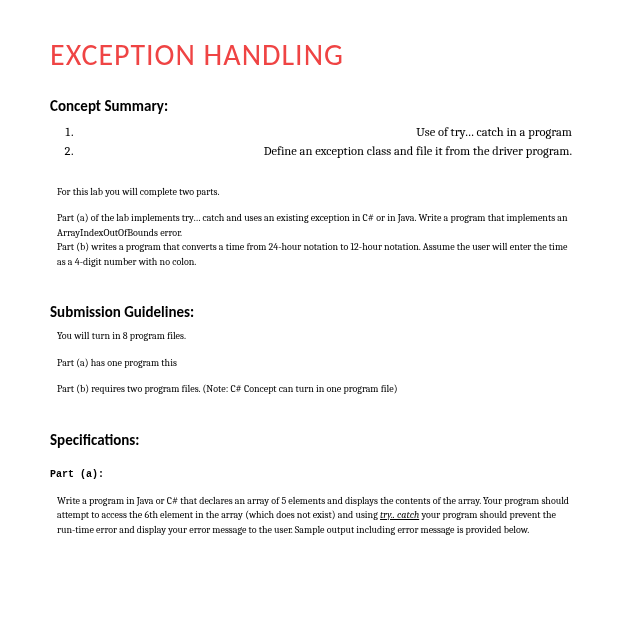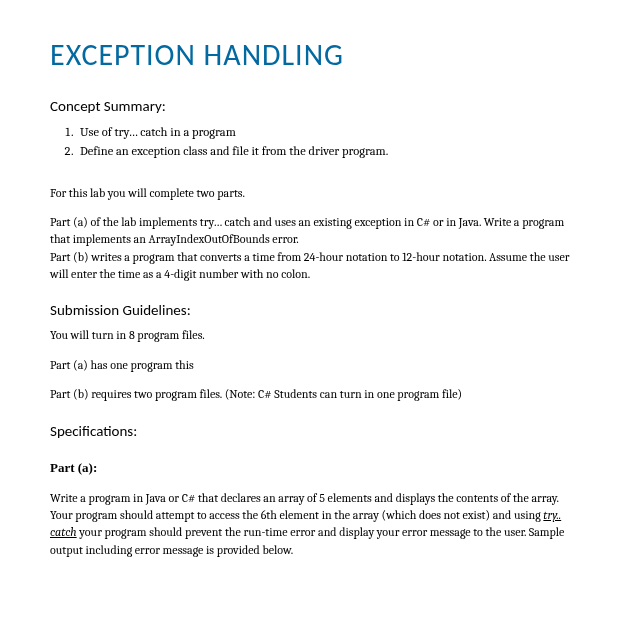--- a/index.html
+++ b/index.html
@@ -9,50 +9,52 @@
     background: #ffffff;
     font-family: Cambria, Georgia, 'Times New Roman', serif;
     color: #000000;
     padding: 36px 50px 20px 50px;
   }
   .title {
     font-family: Calibri, 'Segoe UI', Arial, sans-serif;
     font-size: 30px;
     font-weight: 400;
     letter-spacing: 1px;
-    color: #0369a1;
+    color: #ef4444;
     margin-bottom: 24px;
   }
   .h2 {
     font-family: Calibri, 'Segoe UI', Arial, sans-serif;
     font-size: 15px;
-    font-weight: 400;
+    font-weight: 700;
     margin-bottom: 8px;
     color: #000;
   }
   .h2.spaced-top {
-    margin-top: 18px;
+    margin-top: 34px;
   }
   ol.concept-list {
     margin-left: 26px;
     margin-bottom: 24px;
     font-size: 12.5px;
     line-height: 1.5;
   }
   ol.concept-list li {
     padding-left: 4px;
+    text-align: right;
   }
   .para {
-    font-size: 12px;
+    font-size: 10px;
     line-height: 1.45;
     margin-bottom: 12px;
+    margin-left: 7px;
   }
   .h3 {
-    font-family: Liberation Serif, serif;
-    font-size: 13px;
+    font-family: Liberation Mono, monospace;
+    font-size: 10px;
     font-weight: 700;
     margin-top: 20px;
     margin-bottom: 14px;
   }
   .ital { font-style: italic; text-decoration: underline; }
 </style>
 </head>
 <body>
 
 <h1 class="title">EXCEPTION HANDLING</h1>
@@ -63,20 +65,20 @@
   <li>Define an exception class and file it from the driver program.</li>
 </ol>
 
 <p class="para">For this lab you will complete two parts.</p>
 <p class="para" style="white-space:pre-line;">Part (a) of the lab implements try… catch and uses an existing exception in C# or in Java. Write a program that implements an ArrayIndexOutOfBounds error.
 Part (b) writes a program that converts a time from 24-hour notation to 12-hour notation. Assume the user will enter the time as a 4-digit number with no colon.</p>
 
 <h2 class="h2 spaced-top">Submission Guidelines:</h2>
 <p class="para">You will turn in 8 program files.</p>
 <p class="para">Part (a) has one program this</p>
-<p class="para">Part (b) requires two program files. (Note: C# Students can turn in one program file)</p>
+<p class="para">Part (b) requires two program files. (Note: C# Concept can turn in one program file)</p>
 
 <h2 class="h2 spaced-top">Specifications:</h2>
 
 <h3 class="h3">Part (a):</h3>
 <p class="para">
   <span>Write a program in Java or C# that declares an array of 5 elements and displays the contents of the array. Your program should attempt to access the 6th element in the array (which does not exist) and using  </span><span class="ital">try.. catch</span><span> your program should prevent the run-time error and display your error message to the user. Sample output including error message is provided below.</span>
 </p>
 
 </body></html>

